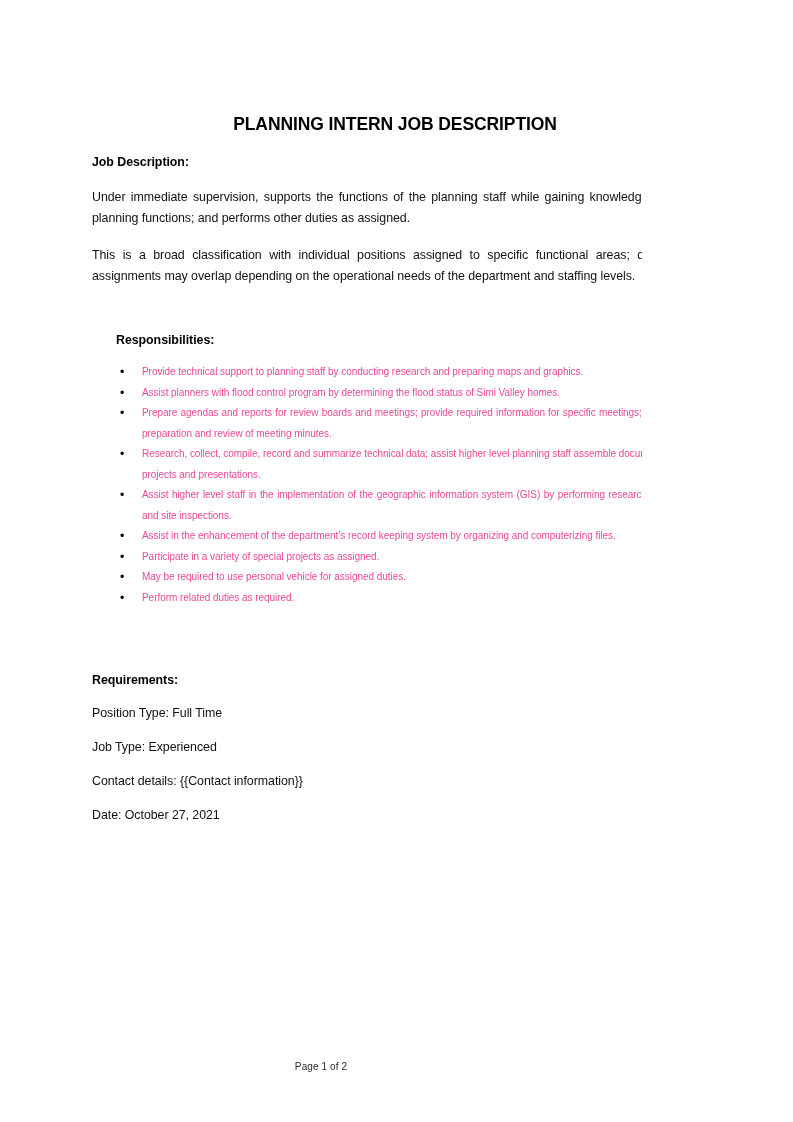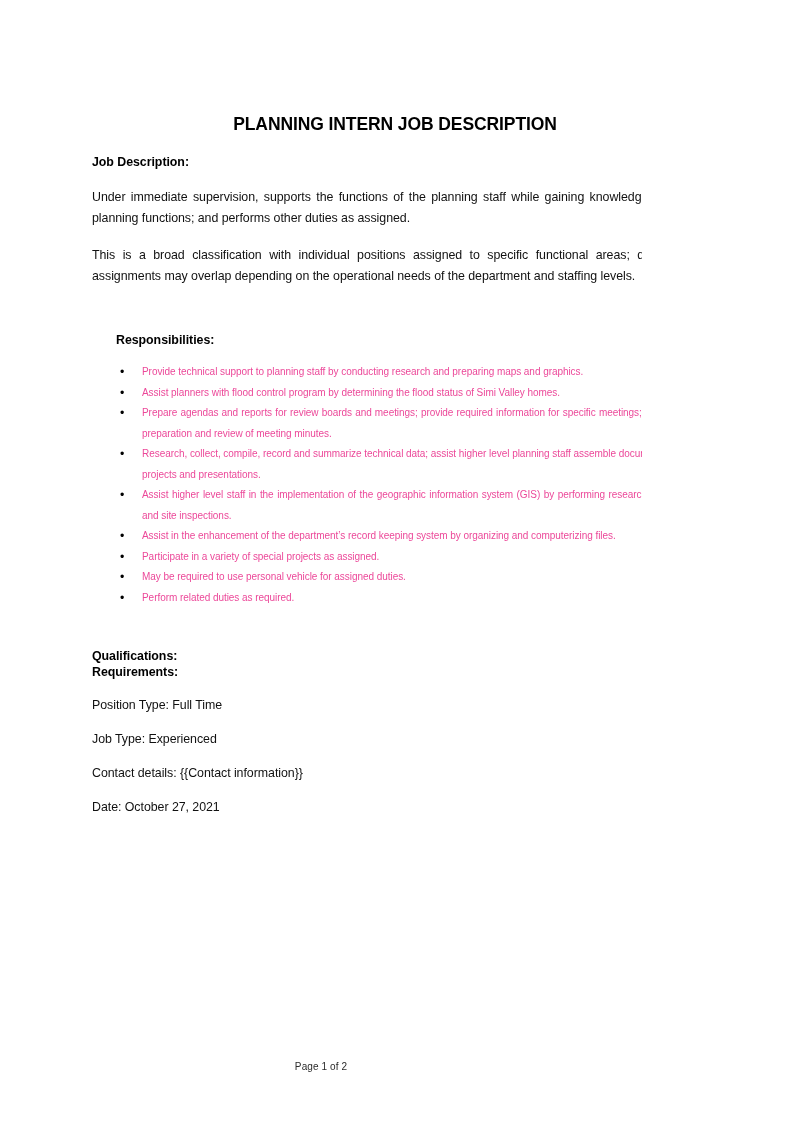--- a/index.html
+++ b/index.html
@@ -130,21 +130,21 @@
   .section-heading {
     font-size: 12.4px;
     font-weight: bold;
     line-height: 16px;
     color: #000;
     letter-spacing: -0.05px;
   }
   .heading-jobdesc { margin-top: 19px; }
   .heading-resp    { margin-top: 46px; padding-left: 24px; }
   .heading-qual    { margin-top: 40px; }
-  .heading-req     { }
+  .heading-req     { margin-top: 64px; }
 
   p.para {
     margin: 0;
     padding-top: 17px;
     font-size: 12.4px;
     line-height: 20.5px;
     text-align: justify;
     letter-spacing: -0.05px;
     color: #111;
   }
@@ -245,21 +245,20 @@
       <li>Assist planners with flood control program by determining the flood status of Simi Valley homes.</li>
       <li>Prepare agendas and reports for review boards and meetings; provide required information for specific meetings; assist in the preparation and review of meeting minutes.</li>
       <li>Research, collect, compile, record and summarize technical data; assist higher level planning staff assemble documentation for projects and presentations.</li>
       <li>Assist higher level staff in the implementation of the geographic information system (GIS) by performing research, data entry and site inspections.</li>
       <li>Assist in the enhancement of the department’s record keeping system by organizing and computerizing files.</li>
       <li>Participate in a variety of special projects as assigned.</li>
       <li>May be required to use personal vehicle for assigned duties.</li>
       <li>Perform related duties as required.</li>
     </ul>
 
-    <div class="section-heading heading-qual">Qualifications:</div>
 
     <div class="section-heading heading-req">Requirements:</div>
     <p class="req-line">Position Type: Full Time</p>
     <p class="req-line">Job Type: Experienced</p>
     <p class="req-line">Contact details: {{Contact information}}</p>
     <p class="req-line">Date:  October 27, 2021</p>
 
   </div>
 
   <div class="footer">Page 1 of 2</div>

